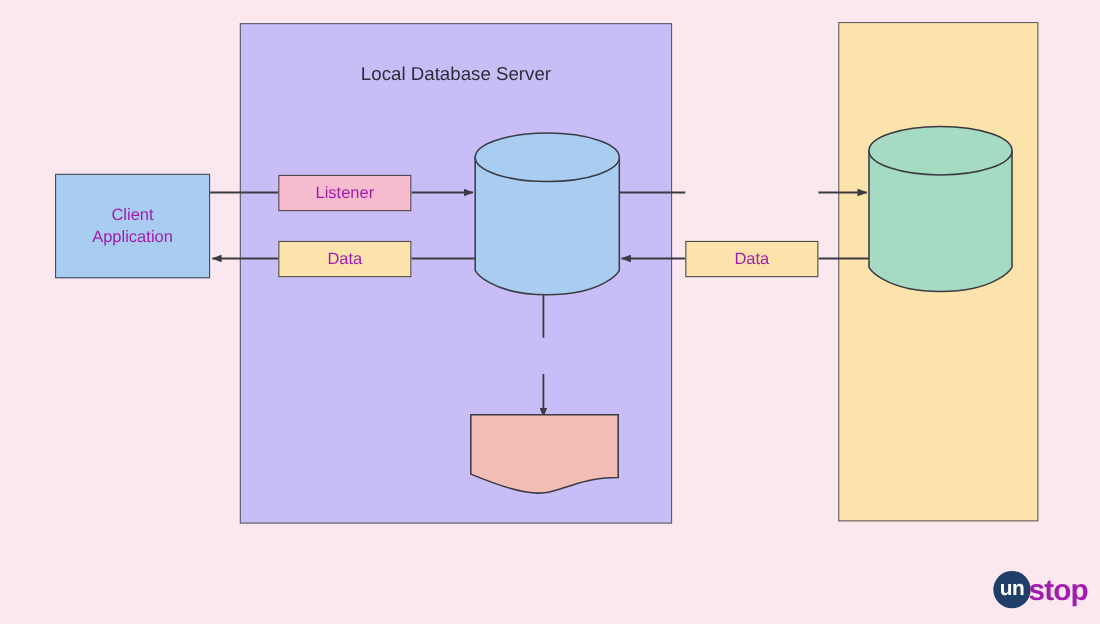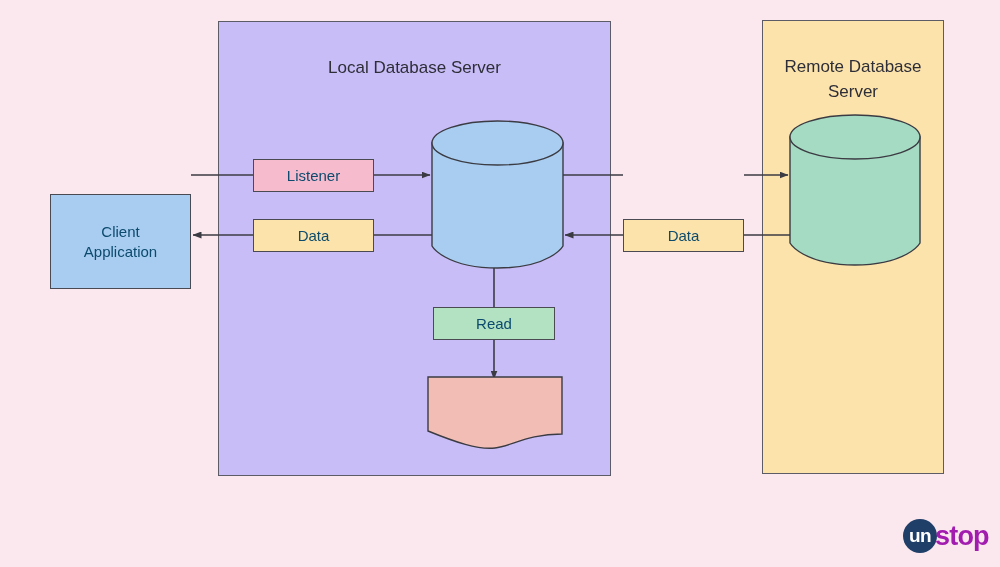--- a/index.html
+++ b/index.html
@@ -33,21 +33,21 @@
     white-space: pre-line;
   }
   .box {
     position: absolute;
     box-sizing: border-box;
     border: 1.4px solid #4a4a52;
     display: flex;
     align-items: center;
     justify-content: center;
     text-align: center;
-    color: #0c4a6e;
+    color: #a21caf;
     font-size: 15px;
     line-height: 20px;
   }
   .svg-layer {
     position: absolute;
     left: 0;
     top: 0;
     width: 1000px;
     height: 567px;
     pointer-events: none;
@@ -84,21 +84,20 @@
 </style>
 </head>
 <body style="background: rgb(251, 231, 238);">
 
 <div id="canvas">
 
   <div class="panel" id="panel-local" style="left: 218px; top: 21px; width: 393px; height: 455px; background: rgb(201, 189, 247); border-color: rgb(92, 92, 102);"></div>
   <div class="panel-title" id="panel-local-title" style="left: 218px; width: 393px; top: 55px;">Local Database Server</div>
 
   <div class="panel" id="panel-remote" style="left: 762px; top: 20px; width: 182px; height: 454px; background: rgb(252, 227, 171); border-color: rgb(92, 92, 102);"></div>
-  <div class="panel-title" id="panel-remote-title" style="left: 774px; width: 158px; top: 54px;">Remote Database Server</div>
 
   <svg class="svg-layer" id="svg-layer" viewBox="0 0 1000 567">
     <defs>
       <marker id="arrowhead" markerWidth="9" markerHeight="7" refX="8.5" refY="3.5" orient="auto" markerUnits="userSpaceOnUse">
         <polygon points="0 0, 9 3.5, 0 7" fill="#3b3b43"></polygon>
       </marker>
     </defs>
 
     <path d="M191,175 L253,175" stroke="#3b3b43" stroke-width="1.6" fill="none"></path>
 
@@ -128,30 +127,29 @@
     <g>
       <path d="M790,137 L790,243 C790,243 803,265 855,265 C907,265 920,243 920,243 L920,137 Z" fill="#a5dbc2" stroke="#3b3b43" stroke-width="1.4"></path>
       <ellipse cx="855" cy="137" rx="65" ry="22" fill="#a5dbc2" stroke="#3b3b43" stroke-width="1.4"></ellipse>
     </g>
 
     <g>
       <path d="M428,377 L562,377 L562,434 C528,434 512,446 495,448 C478,450 455,442 428,431 Z" fill="#f2bdb4" stroke="#3b3b43" stroke-width="1.4"></path>
     </g>
   </svg>
 
-  <div class="box" id="node-client" style="left: 50px; top: 158px; width: 141px; height: 95px; background: rgb(168, 205, 240); white-space: pre-line; margin-top: 36px;">Client
+  <div class="box" id="node-client" style="left: 50px; top: 158px; width: 141px; height: 95px; background: rgb(168, 205, 240); white-space: pre-line;">Client
 Application</div>
 
   <div class="box" id="node-listener" style="left: 253px; top: 159px; width: 121px; height: 33px; background: rgb(246, 188, 206); white-space: pre-line;">Listener</div>
 
   <div class="box" id="node-data-left" style="left: 253px; top: 219px; width: 121px; height: 33px; background: rgb(252, 227, 171); white-space: pre-line;">Data</div>
 
 
   <div class="box" id="node-data-right" style="left: 623px; top: 219px; width: 121px; height: 33px; background: rgb(252, 227, 171); white-space: pre-line;">Data</div>
 
-  <div class="box" id="node-read" style="left: 433px; top: 307px; width: 122px; height: 33px; background: rgb(178, 226, 193); white-space: pre-line;">Read</div>
 
   <div id="logo" style="left: 903px; top: 519px;">
     <span class="logo-mark" style="background: rgb(31, 62, 104);">un</span>
     <span class="logo-word" style="color: #a21caf;">stop</span>
   </div>
 
 </div>
 
 </body></html>

